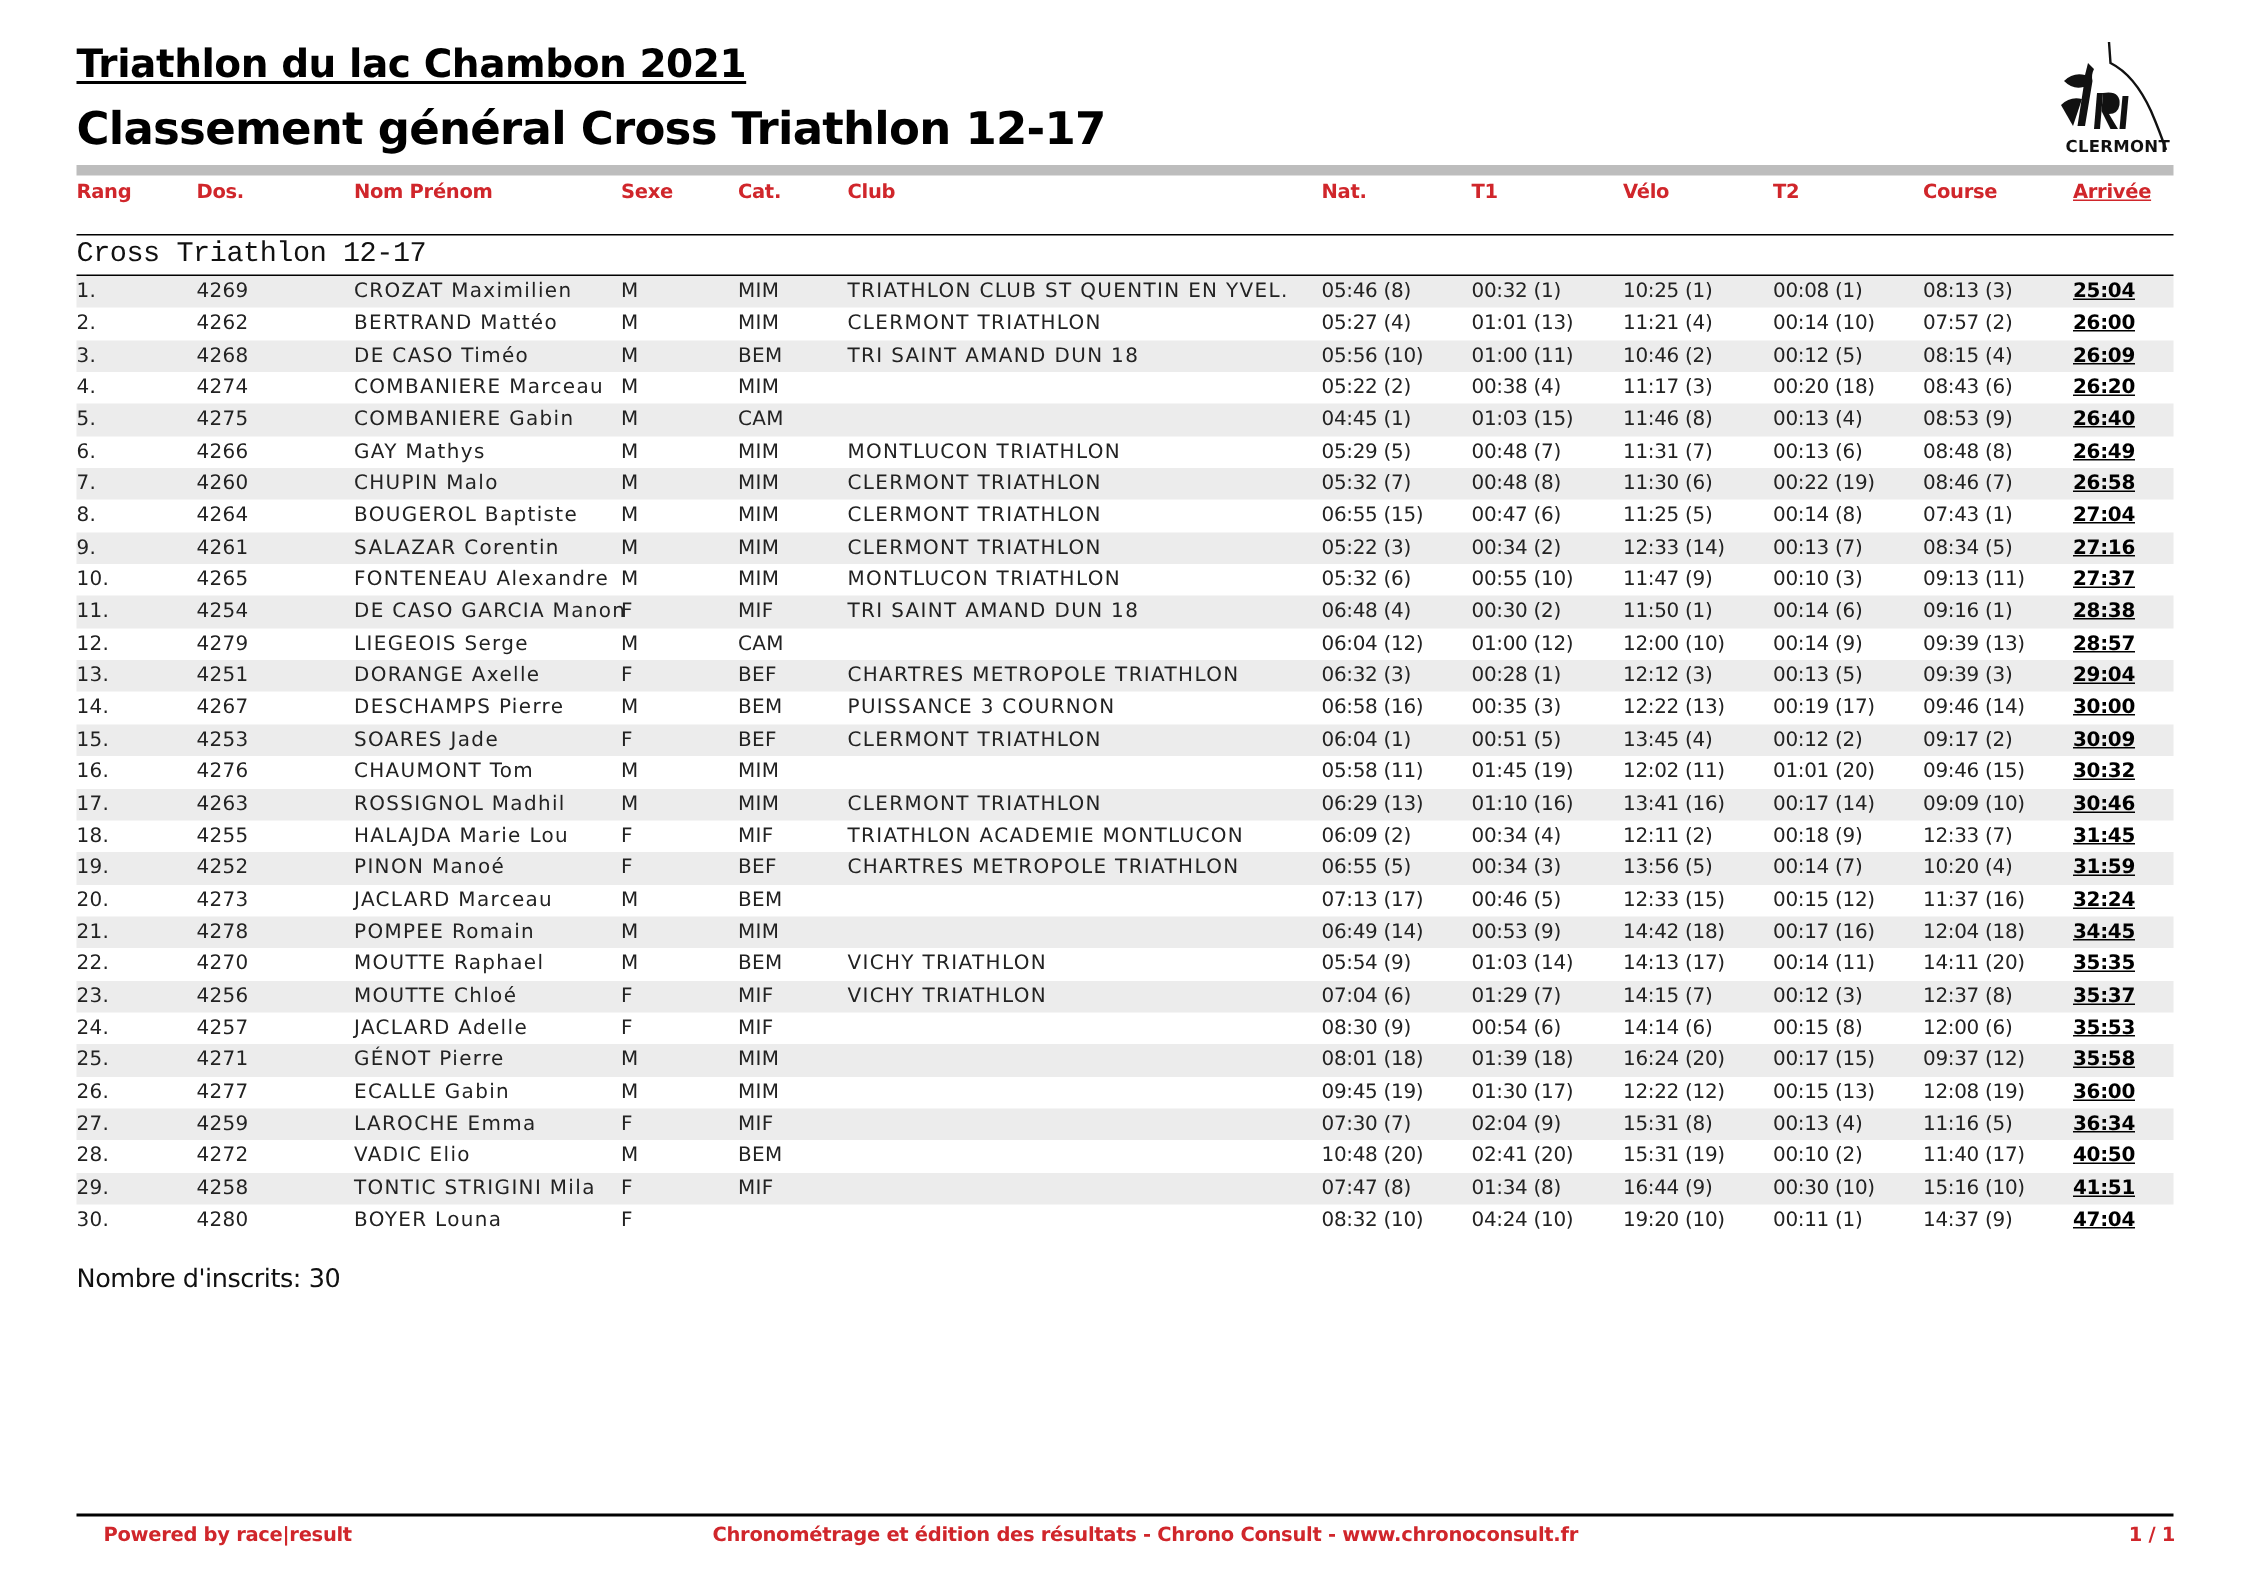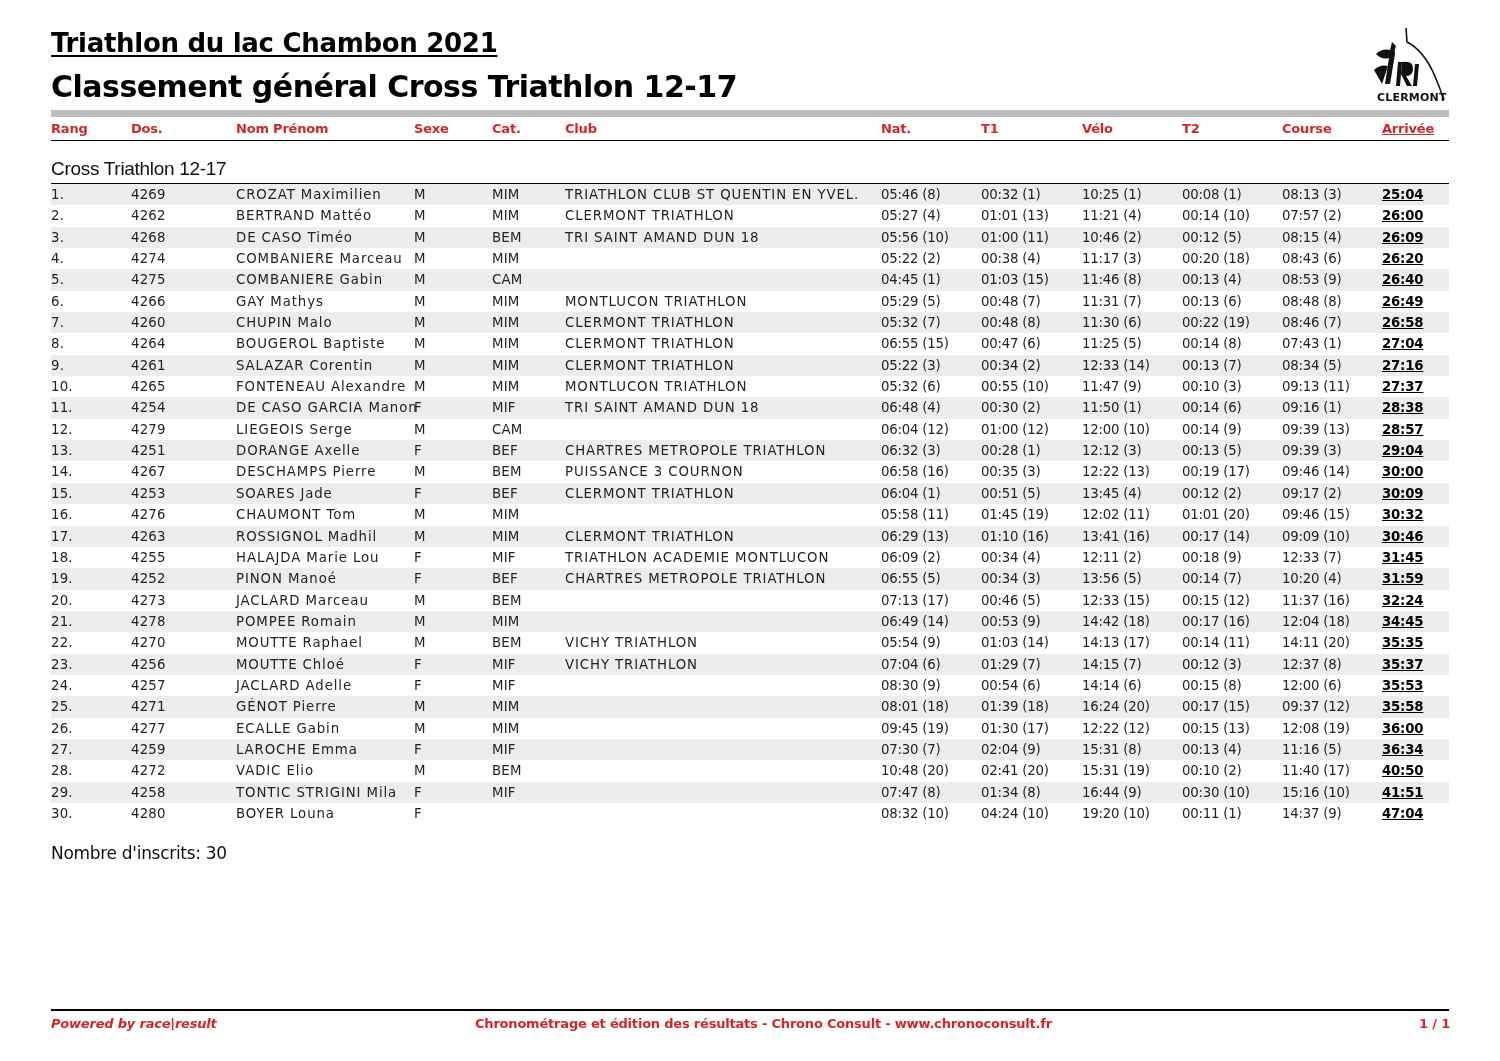--- a/index.html
+++ b/index.html
@@ -16,30 +16,30 @@
     position: absolute; left: 51px; top: 69px;
     font-weight: bold; font-size: 30px; color: #000; letter-spacing: -0.5px;
   }
   .logo {
     position: absolute; left: 1368px; top: 24px; width: 84px; height: 82px;
   }
   .gray-bar {
     position: absolute; left: 51px; top: 110px; width: 1398px; height: 7px; background: #bdbdbd;
   }
   .header-row {
-    position: absolute; left: 51px; top: 117px; width: 1398px; height: 24px;
+    position: absolute; left: 51px; top: 117px; width: 1398px; height: 40px;
     border-bottom: 1.5px solid #000;
   }
   .hcell {
     position: absolute; top: 4px; font-family: "DejaVu Sans", sans-serif; font-weight: bold;
     font-size: 13px; color: #d0262b; letter-spacing: -0.2px;
   }
   .section-title {
     position: absolute; left: 51px; top: 158px; font-size: 19px; color: #111;
-    font-family: Liberation Sans, sans-serif; font-weight: normal; letter-spacing: -0.3px;
+    font-family: Liberation Mono, monospace; font-weight: normal; letter-spacing: -0.3px;
   }
   .table-wrap {
     position: absolute; left: 51px; top: 183px; width: 1398px;
     border-top: 1.5px solid #000;
   }
   .row { position: relative; height: 21.35px; width: 1398px; }
   .row.alt { background: #ececec; }
   .cell {
     position: absolute; top: 3px; font-size: 13.3px; color: #222; white-space: nowrap;
     font-family: "DejaVu Sans", sans-serif; letter-spacing: 0.2px;
@@ -63,21 +63,21 @@
 
   .count {
     position: absolute; left: 51px; top: 843px; font-size: 17px; color: #111; letter-spacing: -0.3px;
   }
   .footer-line {
     position: absolute; left: 51px; top: 1009px; width: 1398px; height: 2px; background: #000;
   }
   .footer {
     position: absolute; top: 1016px; font-weight: bold; font-size: 13px; color: #d0262b; letter-spacing: -0.2px;
   }
-  .footer-left { left: 51px; font-style: italic; }
+  .footer-left { left: 69px; }
   .footer-center { left: 475px; }
   .footer-right { right: 50px; }
 </style>
 </head>
 <body>
 
 <div class="title-main">Triathlon du lac Chambon 2021</div>
 <div class="title-sub">Classement général Cross Triathlon 12-17</div>
 
 <div class="logo">

